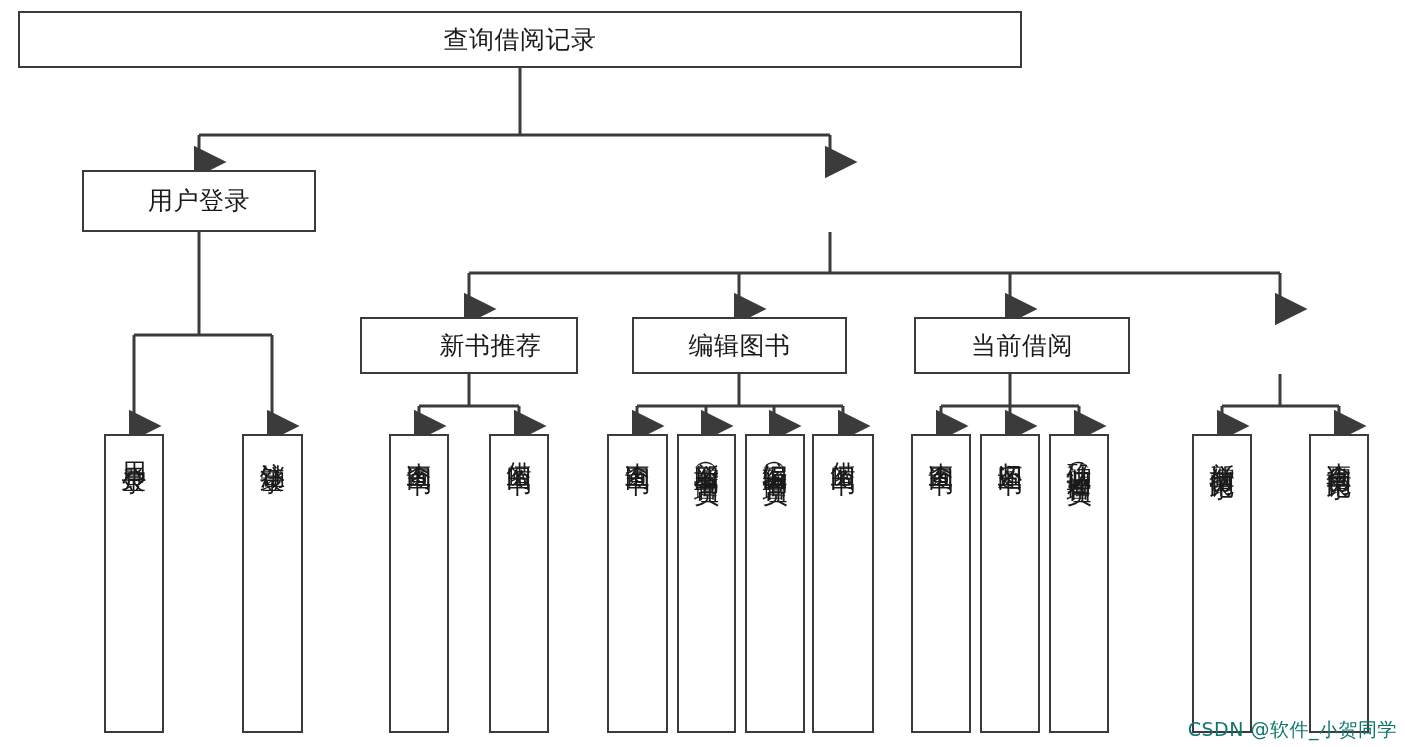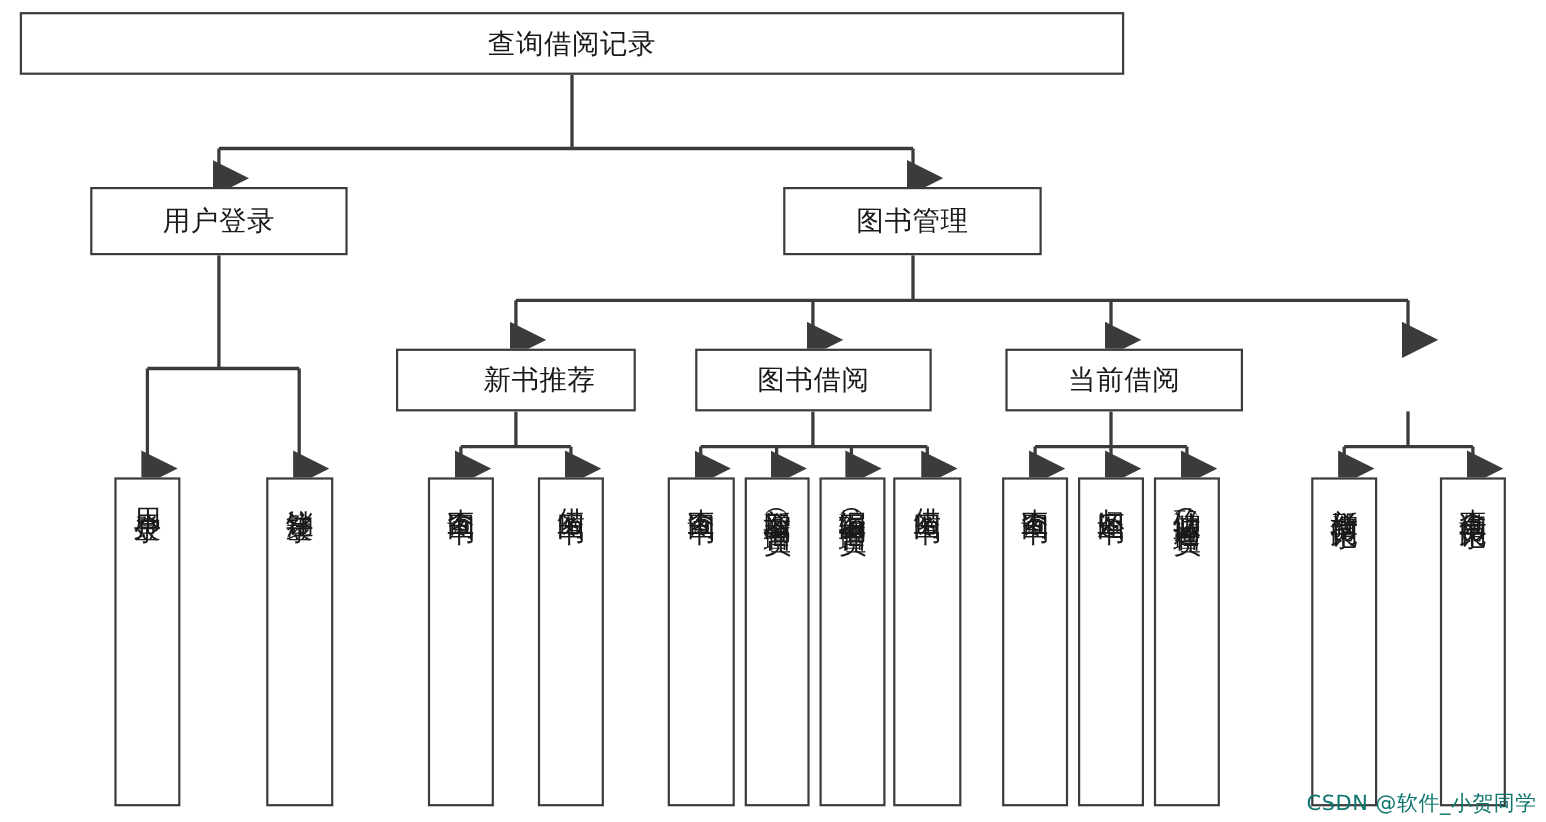--- a/index.html
+++ b/index.html
@@ -136,30 +136,27 @@
   </svg>
 
   <div class="node root horiz" style="left:18px; top:11px; width:1004px; height:57px;">
     <span class="node-label">查询借阅记录</span>
   </div>
 
   <div class="node horiz" style="left:82px; top:170px; width:234px; height:62px;">
     <span class="node-label">用户登录</span>
   </div>
 
-  <div class="node horiz" style="left:712px; top:170px; width:235px; height:62px;">
-    <span class="node-label">图书管理</span>
-  </div>
 
   <div class="node horiz" style="left:360px; top:317px; width:218px; height:57px;padding-left:43px;">
     <span class="node-label">新书推荐</span>
   </div>
 
   <div class="node horiz" style="left:632px; top:317px; width:215px; height:57px;">
-    <span class="node-label">图书借阅</span>
+    <span class="node-label">编辑图书</span>
   </div>
 
   <div class="node horiz" style="left:902px; top:317px; width:216px; height:57px;margin-left:12px;">
     <span class="node-label">当前借阅</span>
   </div>
 
 
   <div class="node vert" style="left:104px; top:434px; width:60px; height:299px;">
     <span class="node-label">用户登录</span>
   </div>

